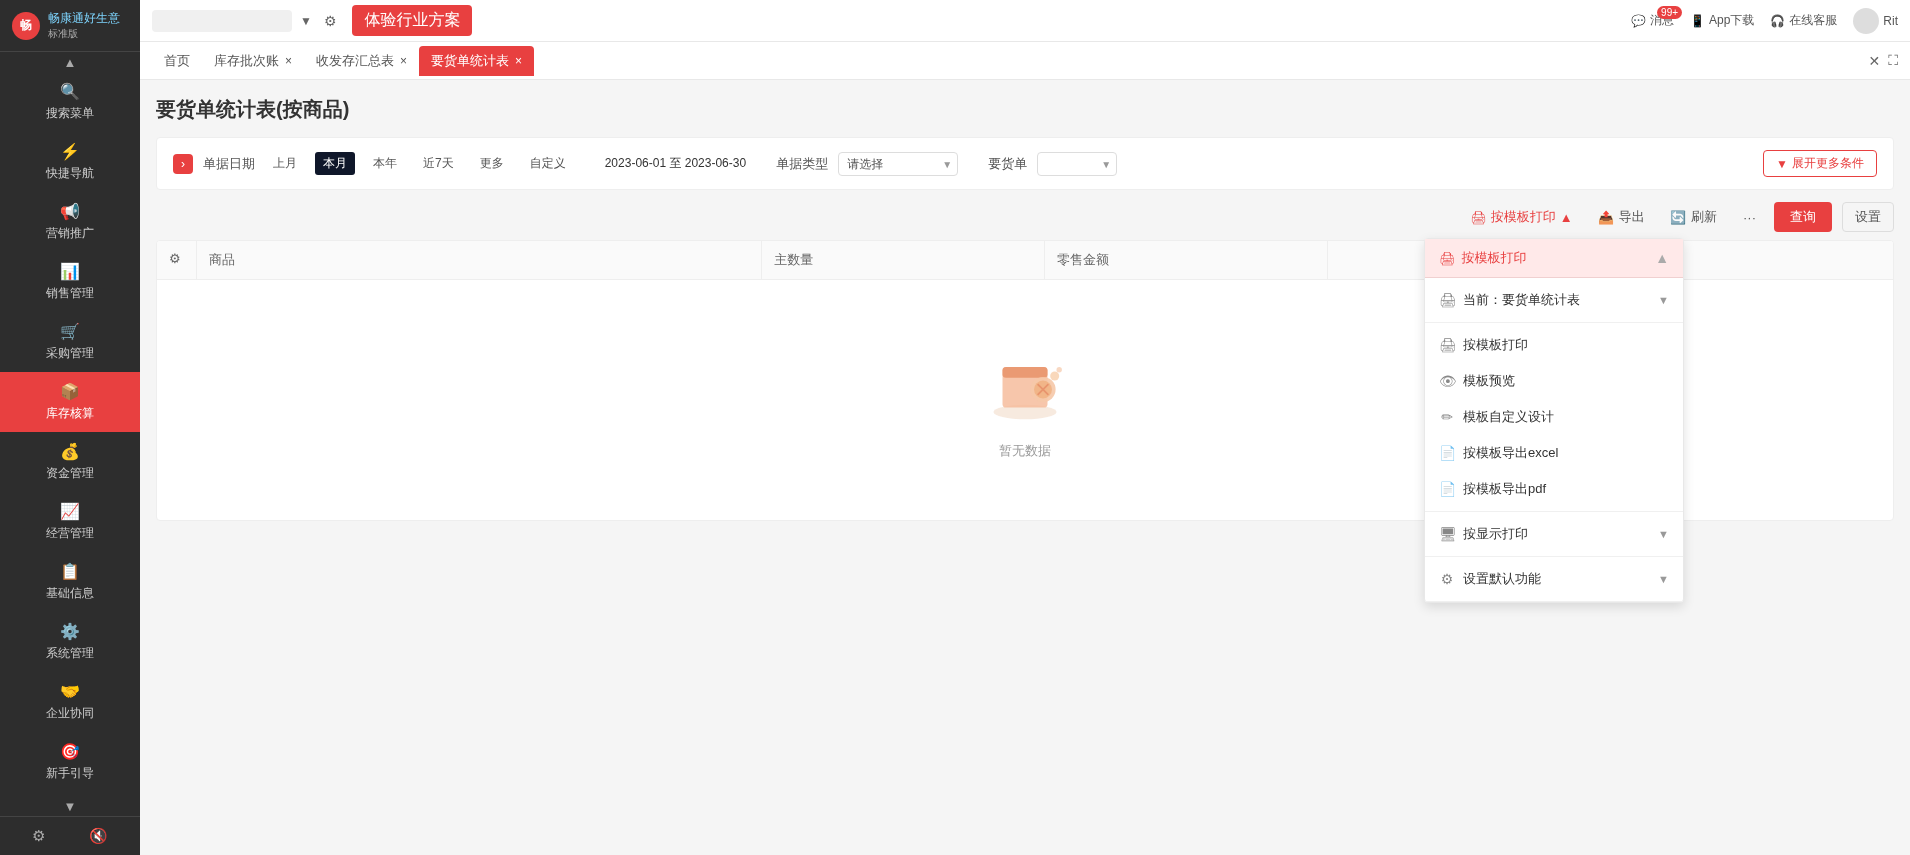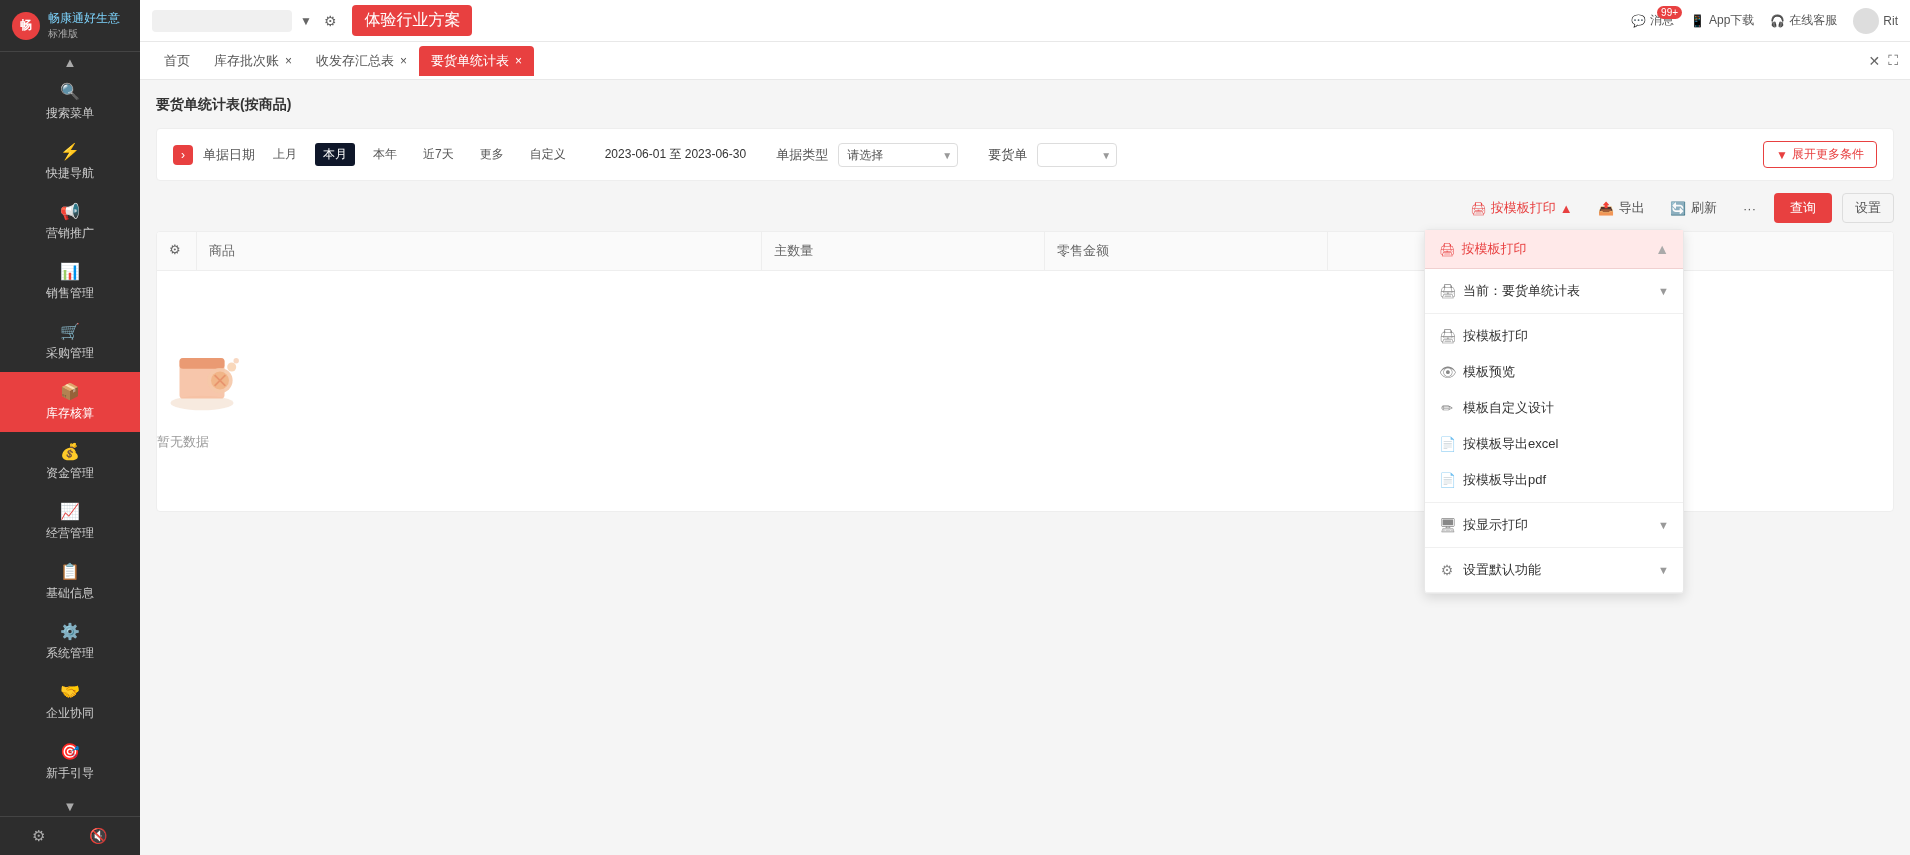--- a/index.html
+++ b/index.html
@@ -187,21 +187,21 @@
     }
 
     
     .page-content {
       flex: 1;
       overflow: auto;
       padding: 16px;
       position: relative;
     }
     .page-title {
-      font-size: 14px;
+      font-size: 20px;
       font-weight: bold;
       color: #333;
       margin-bottom: 14px;
     }
 
     
     .filter-bar {
       background: #fff;
       border-radius: 4px;
       padding: 12px 16px;
@@ -335,21 +335,21 @@
       color: #666;
       font-weight: 500;
       border-right: 1px solid #eee;
     }
     .th:last-child { border-right: none; }
 
     
     .empty-state {
       display: flex;
       flex-direction: column;
-      align-items: flex-start;
+      align-items: center;
       justify-content: center;
       padding: 60px 0;
       color: #999;
       font-size: 13px;
       gap: 12px;
     }
     .empty-icon {
       width: 90px;
       height: 90px;
     }

